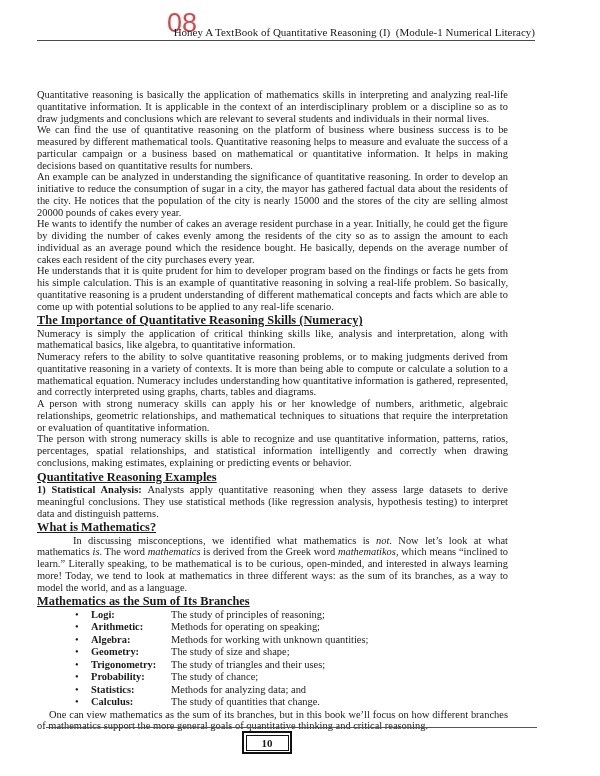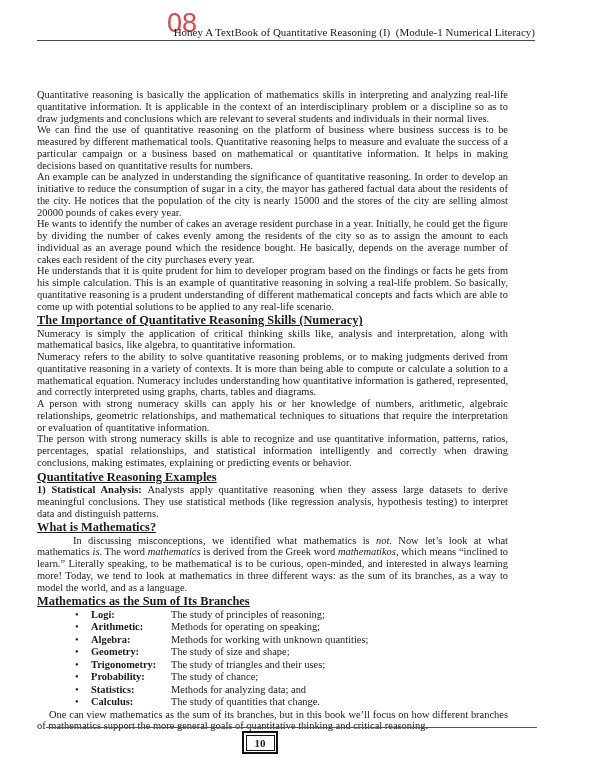--- a/index.html
+++ b/index.html
@@ -59,21 +59,21 @@
   .footer-rule{
     position:absolute;left:46px;right:6px;top:727px;
     border-top:1.2px solid #555;height:0;
   }
   .footer-box{
     position:absolute;left:242px;top:731px;
     border:2.2px solid #111;padding:1.5px;background:#fff;
   }
   .footer-box-inner{
     border:1px solid #111;
-    padding:0 8px;
+    padding:0 15px;
     font-size:11px;line-height:14px;font-weight:bold;
     text-align:center;
   }
 </style>
 </head>
 <body>
 
 <div class="page">
 
   <div>

